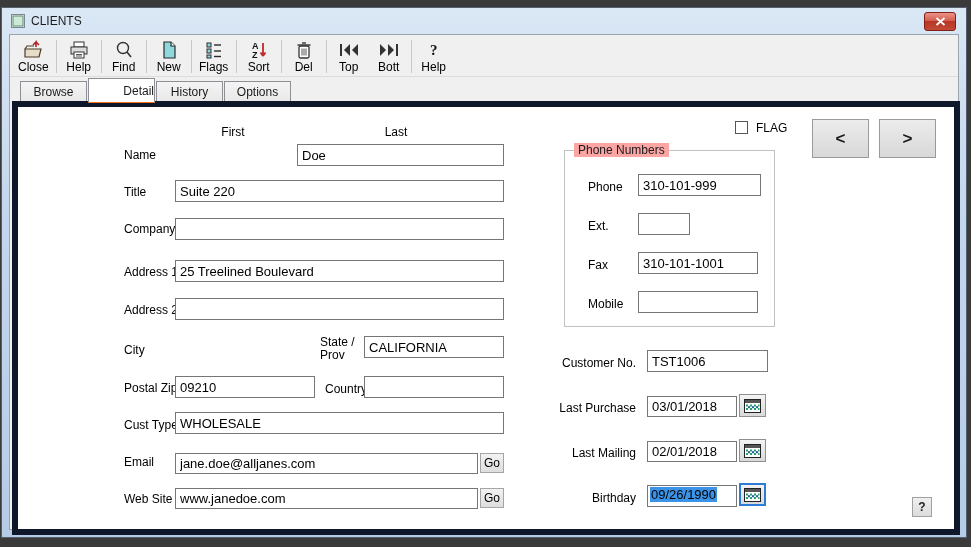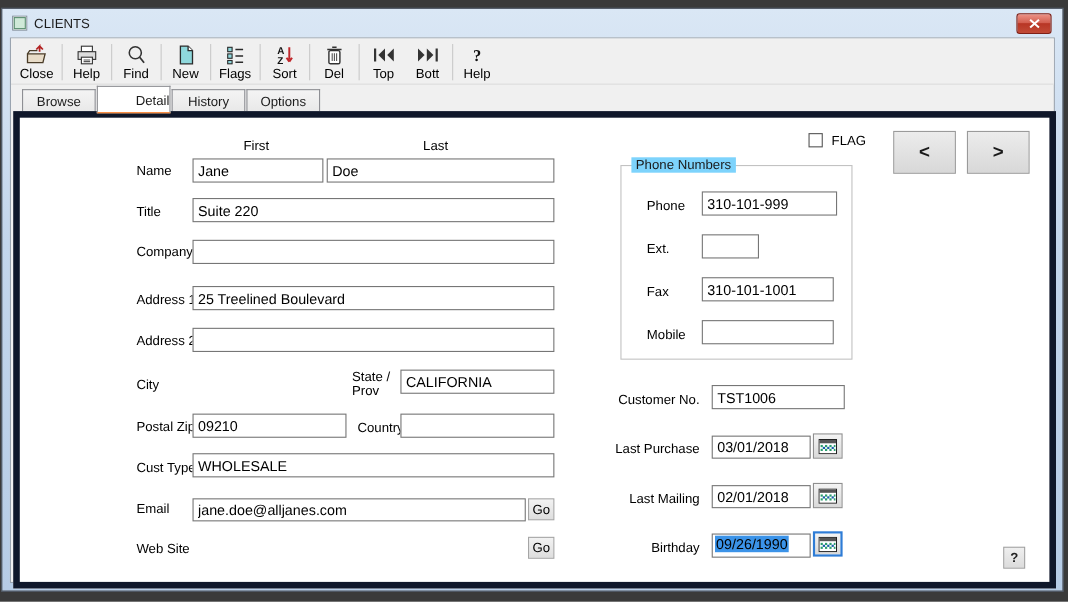--- a/index.html
+++ b/index.html
@@ -45,21 +45,21 @@
   .gobtn { position:absolute; width:24px; height:20px; background:linear-gradient(180deg,#f2f2f2,#dedede);
            border:1px solid #a5a5a5; font-size:12px; color:#000; font-family:"Liberation Sans",sans-serif; cursor:pointer; }
 
   .checkbox { position:absolute; width:13px; height:13px; border:1px solid #555; background:#fff; cursor:pointer; }
 
   .navbtn { position:absolute; width:57px; height:39px; background:linear-gradient(180deg,#ececec,#d8d8d8);
             border:1px solid #9a9a9a; font-size:17px; font-weight:bold; color:#1a1a1a;
             font-family:"Liberation Sans",sans-serif; cursor:pointer; }
 
   .groupbox { position:absolute; border:1px solid #c2c2c2; }
-  .groupbox-title { position:absolute; top:-8px; left:9px; background:#7dd3fc; padding:0 4px; font-size:12px; color:#1a1a1a; }
+  .groupbox-title { position:absolute; top:-8px; left:9px; background:#fca5a5; padding:0 4px; font-size:12px; color:#1a1a1a; }
 
   .calbtn { position:absolute; width:27px; height:23px; background:linear-gradient(180deg,#f4f4f4,#d9d9d9);
             border:1px solid #8f8f8f; display:flex; align-items:center; justify-content:center; cursor:pointer; }
   .calbtn.focused { border:2px solid #2e7cd6; }
 
   .fakeinput { position:absolute; border:1px solid #767676; background:#fff; font-size:13px; padding:1px 2px; cursor:text; }
   .selected-text { background:#3b93e8; color:#000; padding:0 1px; }
 
   .helpbtn { position:absolute; width:20px; height:20px; background:linear-gradient(180deg,#efefef,#dcdcdc);
              border:1px solid #a0a0a0; font-size:12px; font-weight:bold; color:#222;
@@ -215,21 +215,20 @@
       <div class="lbl" style="left:106px; top:78px;">Title</div>
       <div class="lbl" style="left:106px; top:115px;">Company</div>
       <div class="lbl" style="left:106px; top:158px;">Address 1</div>
       <div class="lbl" style="left:106px; top:196px;">Address 2</div>
       <div class="lbl" style="left:106px; top:236px;">City</div>
       <div class="lbl" style="left:106px; top:274px;">Postal Zip</div>
       <div class="lbl" style="left:106px; top:311px;">Cust Type</div>
       <div class="lbl" style="left:106px; top:348px;">Email</div>
       <div class="lbl" style="left:106px; top:385px;">Web Site</div>
 
-      <input class="inp" style="left: 157px; top: 37px; width: 119px; height: 22px;" value="Jane">
       <input class="inp" style="left: 279px; top: 37px; width: 207px; height: 22px;" value="Doe">
       <input class="inp" style="left: 157px; top: 73px; width: 329px; height: 22px;" value="Suite 220">
       <input class="inp" style="left: 157px; top: 111px; width: 329px; height: 22px;" value="">
       <input class="inp" style="left: 157px; top: 153px; width: 329px; height: 22px;" value="25 Treelined Boulevard">
       <input class="inp" style="left: 157px; top: 191px; width: 329px; height: 22px;" value="">
 
       <div class="lbl" style="left:302px; top:229px; line-height:13px;">
         <span>State /</span><br>
         <span>Prov</span>
       </div>
@@ -237,20 +236,21 @@
 
       <input class="inp" style="left: 157px; top: 269px; width: 140px; height: 22px;" value="09210">
       <div class="lbl" style="left:307px; top:275px;">Country</div>
       <input class="inp" style="left: 346px; top: 269px; width: 140px; height: 22px;" value="">
 
       <input class="inp" style="left: 157px; top: 305px; width: 329px; height: 22px;" value="WHOLESALE">
 
       <input class="inp" style="left: 157px; top: 346px; width: 303px; height: 21px;" value="jane.doe@alljanes.com">
       <button class="gobtn" style="left:462px; top:346px;">Go</button>
 
+      <input class="inp" style="left: 157px; top: 381px; width: 303px; height: 21px;" value="www.janedoe.com">
       <button class="gobtn" style="left:462px; top:381px;">Go</button>
 
       <div class="checkbox" style="left:717px; top:14px;"></div>
       <div class="lbl" style="left:738px; top:14px;">FLAG</div>
       <button class="navbtn" style="left:794px; top:12px;">&lt;</button>
       <button class="navbtn" style="left:861px; top:12px;">&gt;</button>
 
       <div class="groupbox" style="left:546px; top:43px; width:211px; height:177px;">
         <span class="groupbox-title">Phone Numbers</span>
         <div class="lbl" style="left:23px; top:29px;">Phone</div>

